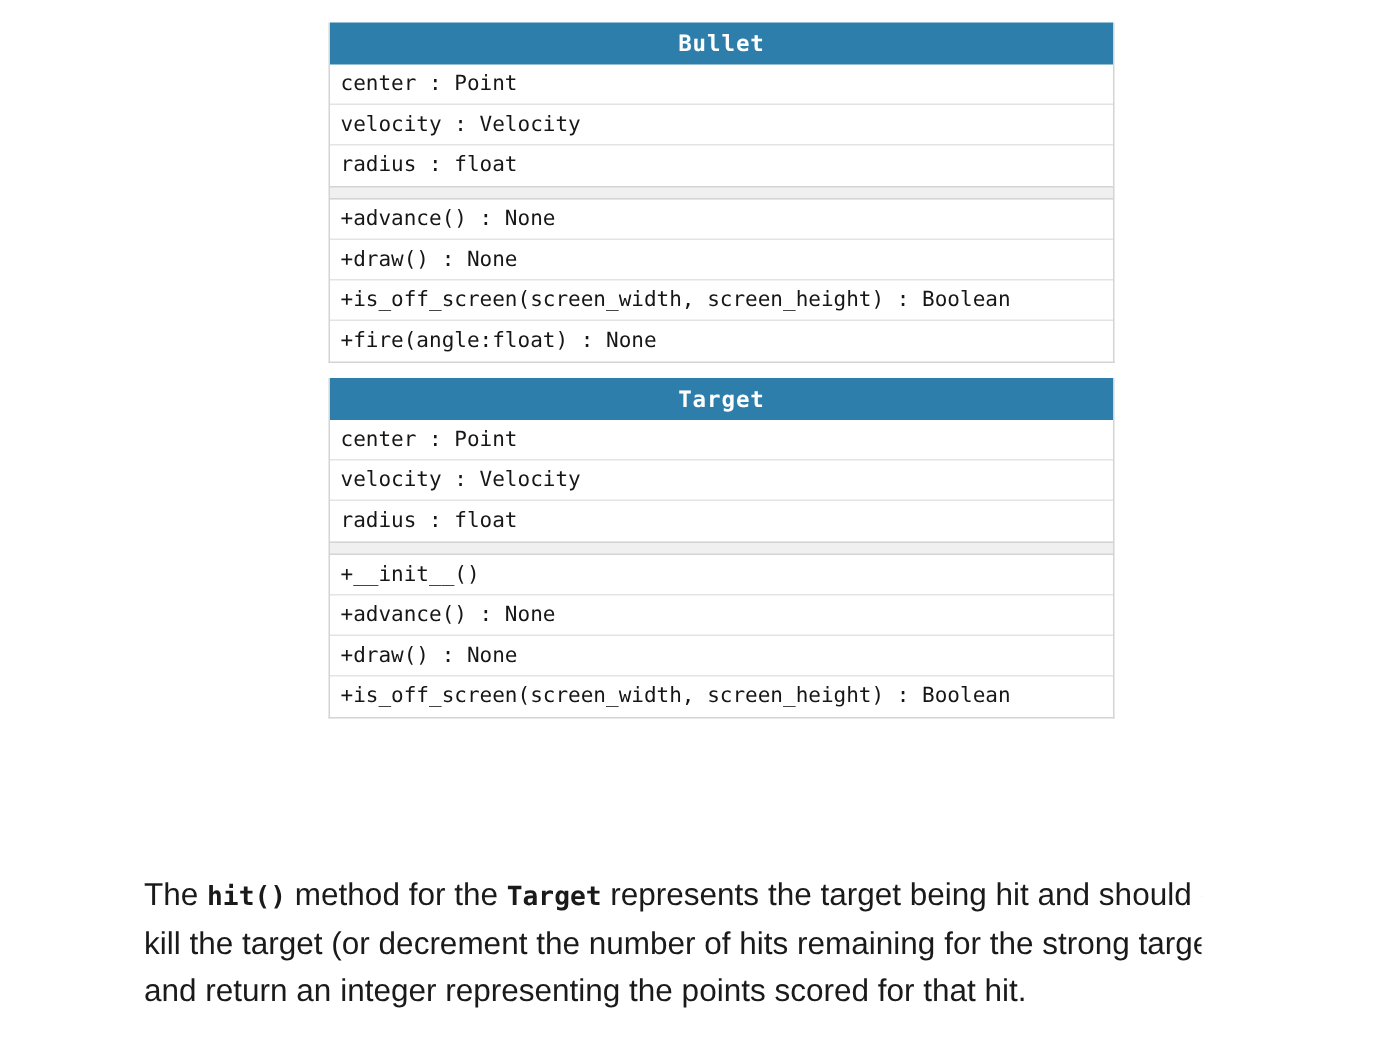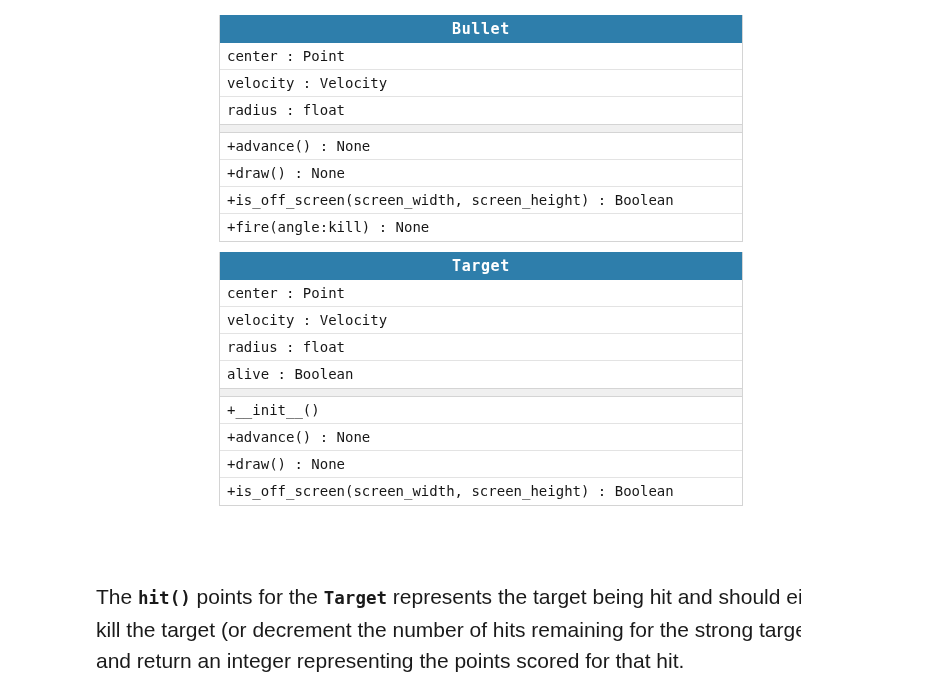--- a/index.html
+++ b/index.html
@@ -116,41 +116,40 @@
         <div class="uml-row">velocity : Velocity</div>
         <div class="uml-row">radius : float</div>
       </div>
 
       <div class="compartment-sep"></div>
 
       <div class="uml-compartment">
         <div class="uml-row">+advance() : None</div>
         <div class="uml-row">+draw() : None</div>
         <div class="uml-row">+is_off_screen(screen_width, screen_height) : Boolean</div>
-        <div class="uml-row">+fire(angle:kill) : None</div>
+        <div class="uml-row">+fire(angle:float) : None</div>
       </div>
     </div>
 
     <div class="uml-class">
       <div class="uml-title">Target</div>
 
       <div class="uml-compartment">
         <div class="uml-row">center : Point</div>
         <div class="uml-row">velocity : Velocity</div>
         <div class="uml-row">radius : float</div>
-        <div class="uml-row">alive : Boolean</div>
       </div>
 
       <div class="compartment-sep"></div>
 
       <div class="uml-compartment">
         <div class="uml-row">+__init__()</div>
         <div class="uml-row">+advance() : None</div>
         <div class="uml-row">+draw() : None</div>
         <div class="uml-row">+is_off_screen(screen_width, screen_height) : Boolean</div>
       </div>
     </div>
 
   </div>
 
-  <p class="prose"><span>The </span><code>hit()</code><span> points for the </span><code>Target</code><span> represents the target being hit and should either kill the target (or decrement the number of hits remaining for the strong target) and return an integer representing the points scored for that hit.</span></p>
+  <p class="prose"><span>The </span><code>hit()</code><span> method for the </span><code>Target</code><span> represents the target being hit and should either kill the target (or decrement the number of hits remaining for the strong target) and return an integer representing the points scored for that hit.</span></p>
 
 </div>
 
 </body></html>

